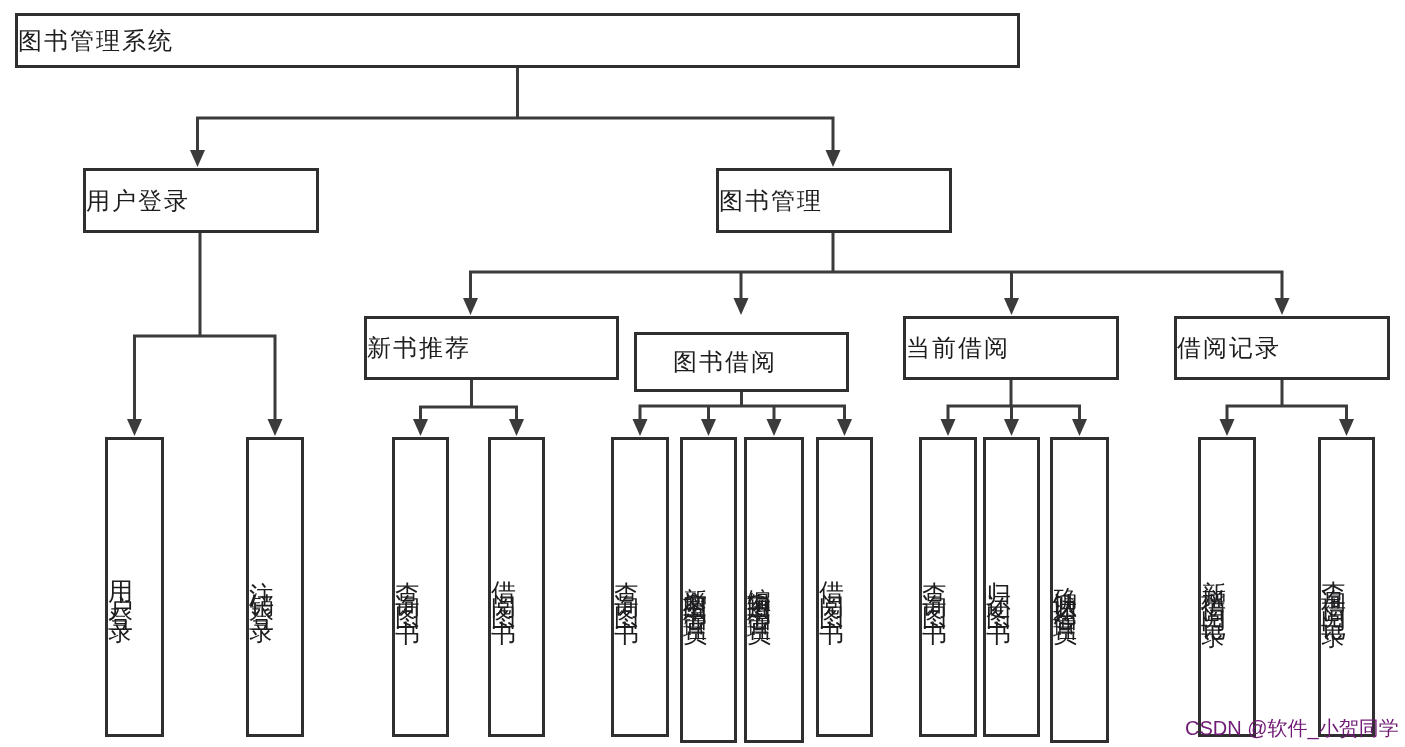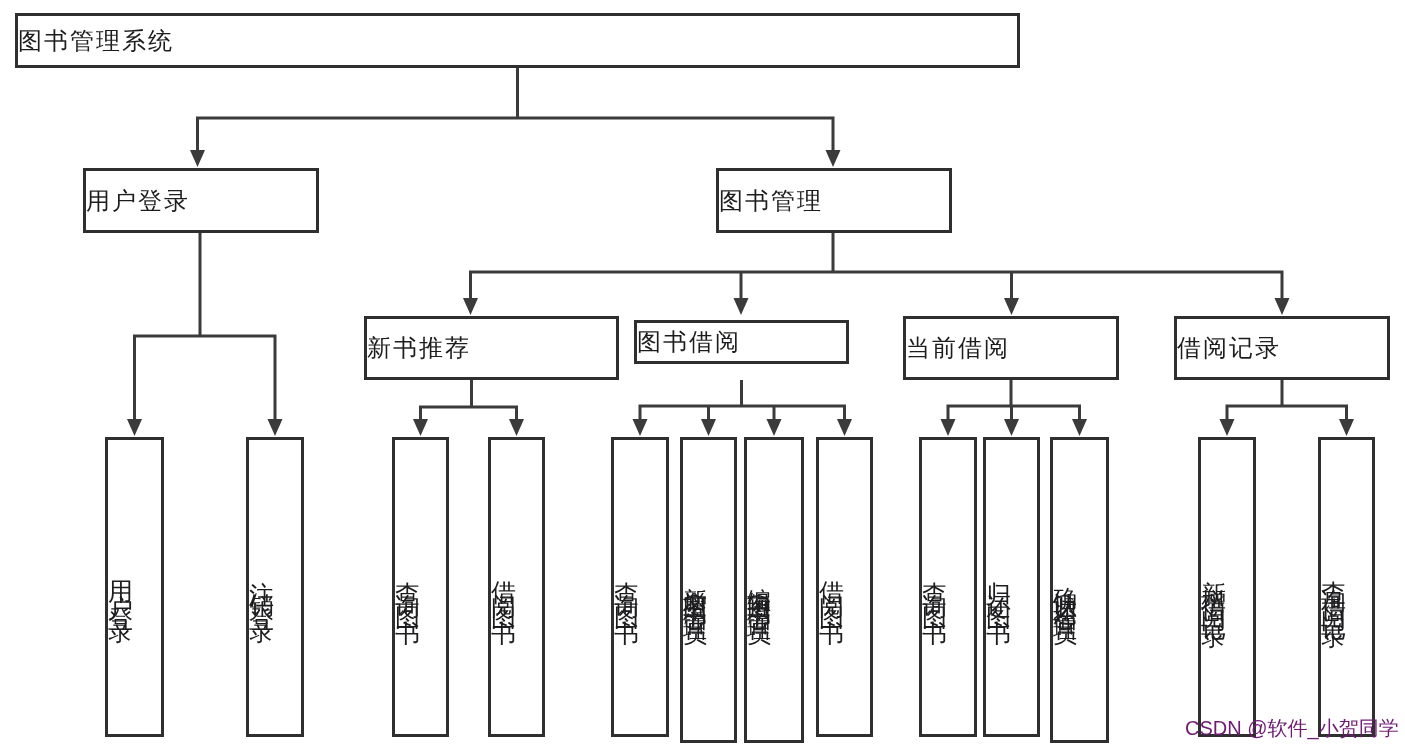--- a/index.html
+++ b/index.html
@@ -119,21 +119,21 @@
   <div class="node hnode" style="left:83px; top:168px; width:236px; height:65px;">
     <span class="label">用户登录</span>
   </div>
   <div class="node hnode" style="left:716px; top:168px; width:236px; height:65px;">
     <span class="label">图书管理</span>
   </div>
 
   <div class="node hnode" style="left:364px; top:316px; width:255px; height:64px;">
     <span class="label">新书推荐</span>
   </div>
-  <div class="node hnode" style="left:634px; top:320px; width:215px; height:44px;">
+  <div class="node hnode" style="left:634px; top:332px; width:215px; height:60px;padding-left:36px;">
     <span class="label">图书借阅</span>
   </div>
   <div class="node hnode" style="left:903px; top:316px; width:216px; height:64px;">
     <span class="label">当前借阅</span>
   </div>
   <div class="node hnode" style="left:1174px; top:316px; width:216px; height:64px;">
     <span class="label">借阅记录</span>
   </div>
 
   <div class="node vnode" style="left:105px; top:437px; width:59px; height:300px;">

